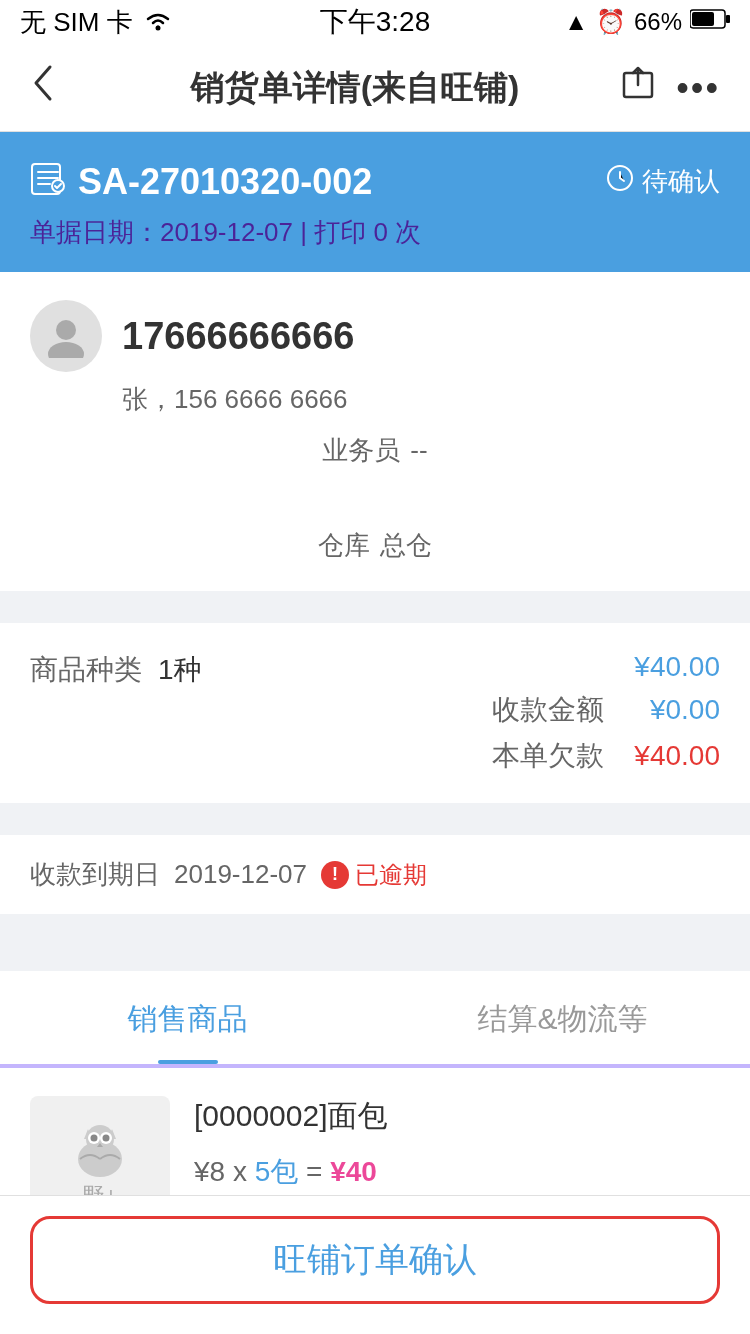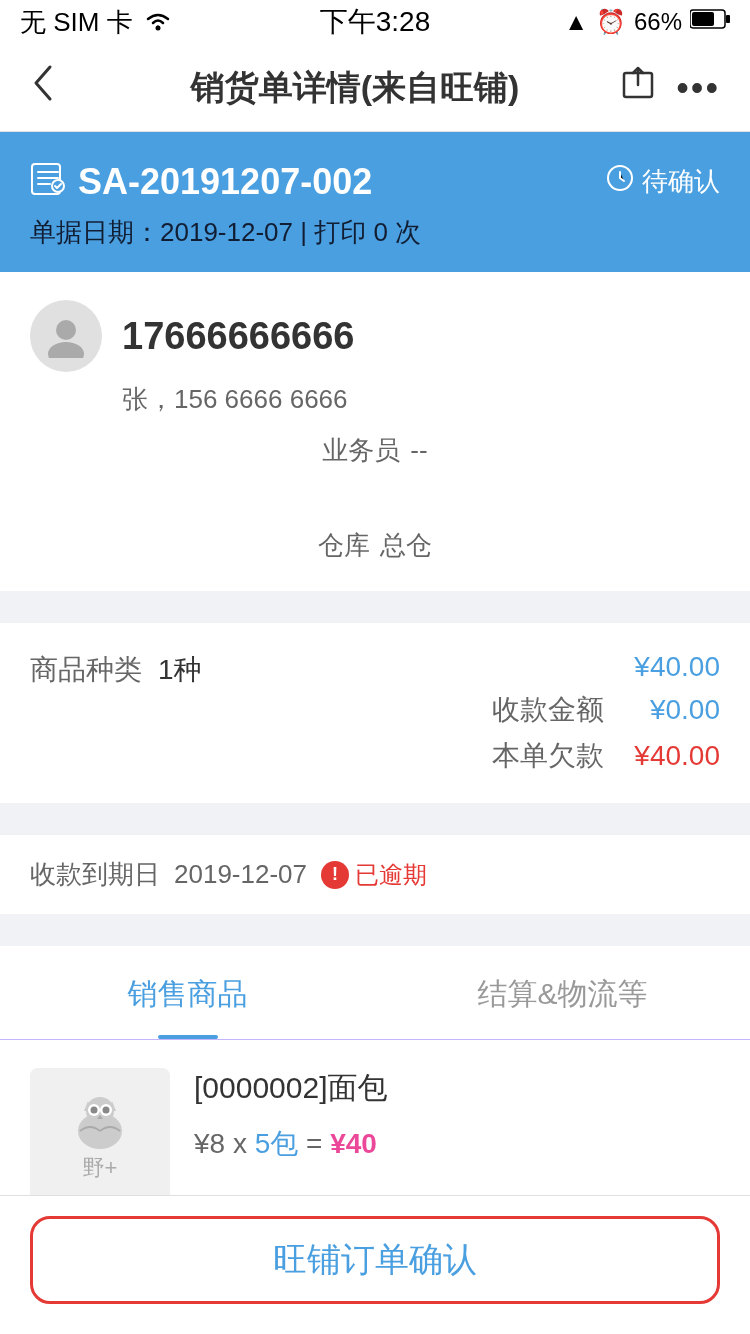--- a/index.html
+++ b/index.html
@@ -95,21 +95,21 @@
     }
     .order-status {
       display: flex;
       align-items: center;
       gap: 8px;
       color: #fff;
       font-size: 26px;
     }
     .order-date {
       font-size: 26px;
-      color: #0f172a;
+      color: #4c1d95;
       opacity: 0.95;
     }
 
     
     .customer-section {
       background: #fff;
       padding: 28px 30px;
       margin-bottom: 16px;
     }
     .customer-top {
@@ -230,21 +230,22 @@
       font-weight: bold;
     }
 
     
     .tabs-section {
       background: #fff;
       margin-bottom: 0;
     }
     .tabs-header {
       display: flex;
-      border-bottom: 1px solid #c4b5fd;
+      border-bottom: 4px solid #c4b5fd;
+      margin-top: 25px;
     }
     .tab-item {
       flex: 1;
       text-align: center;
       padding: 28px 0 24px;
       font-size: 30px;
       color: #999;
       position: relative;
       cursor: pointer;
     }
@@ -399,21 +400,21 @@
   <div class="header-card-top">
     <div class="order-no">
       <span style="font-size:30px;">
         <svg width="36" height="36" viewBox="0 0 36 36">
           <rect x="2" y="4" width="28" height="30" rx="3" stroke="#fff" stroke-width="2" fill="none"></rect>
           <path d="M8 12 L28 12 M8 18 L28 18 M8 24 L20 24" stroke="#fff" stroke-width="2" stroke-linecap="round"></path>
           <circle cx="28" cy="26" r="6" fill="#4a9fe0" stroke="#fff" stroke-width="2"></circle>
           <path d="M25 26 L27 28 L31 24" stroke="#fff" stroke-width="2" fill="none" stroke-linecap="round" stroke-linejoin="round"></path>
         </svg>
       </span>
-      <span>SA-20191207-002</span>
+      <span>SA-27010320-002</span>
     </div>
     <div class="order-status">
       <span>
         <svg width="28" height="28" viewBox="0 0 28 28">
           <circle cx="14" cy="14" r="12" stroke="#fff" stroke-width="2" fill="none"></circle>
           <path d="M14 8 L14 14 L18 17" stroke="#fff" stroke-width="2" stroke-linecap="round"></path>
         </svg>
       </span>
       <span>待确认</span>
     </div>

